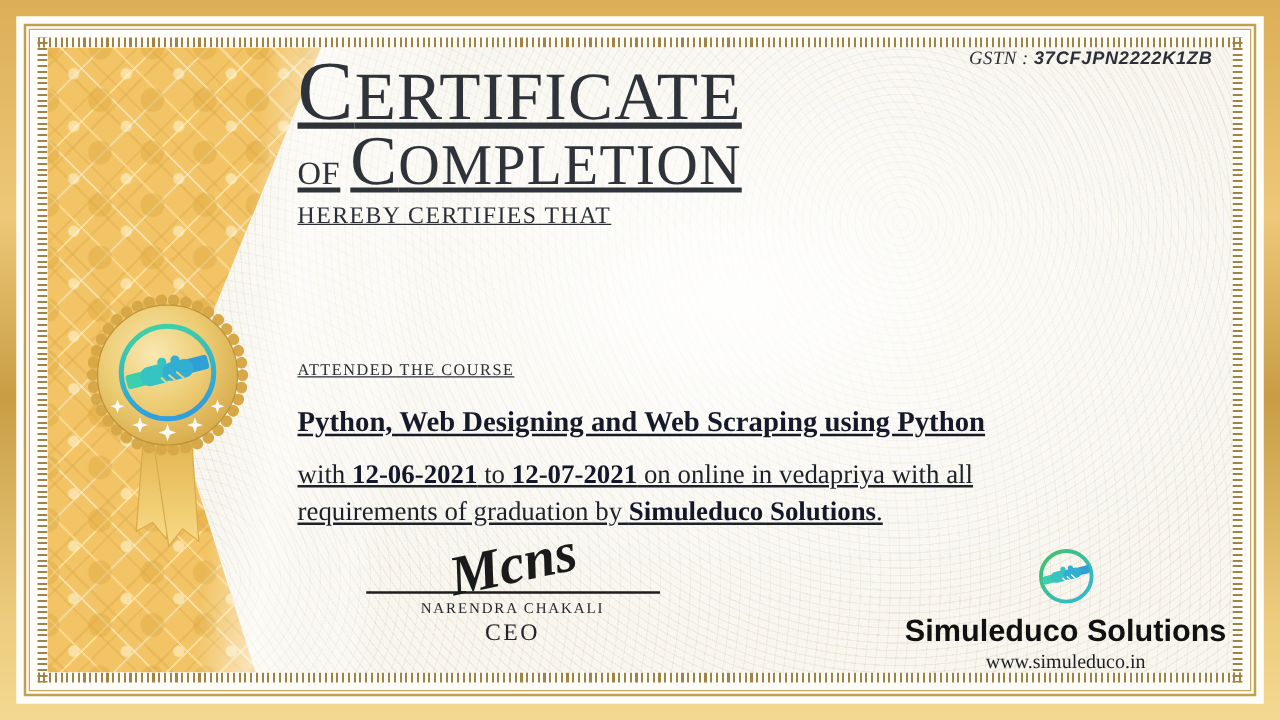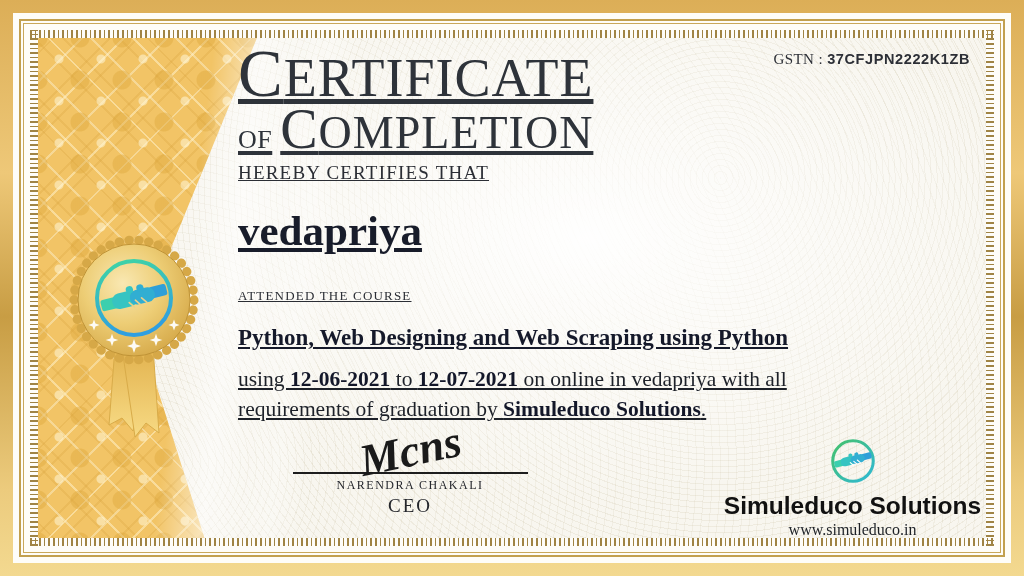--- a/index.html
+++ b/index.html
@@ -46,21 +46,21 @@
     transform:rotate(7deg);}
   .beam2{position:absolute;left:226px;top:-40px;width:60px;height:130%;
     background:linear-gradient(90deg,rgba(255,255,255,0),rgba(255,255,255,.35),rgba(255,255,255,0));
     transform:rotate(7deg);}
 
   
   .medal{position:absolute;left:31px;top:197px;width:130px;height:215px;}
 
   
   .col{position:absolute;left:200px;width:720px;text-decoration:underline;}
-  .gstn{position:absolute;top:13px;right:16px;font-size:15px;color:#2c2f36;letter-spacing:.4px;}
+  .gstn{position:absolute;top:1px;right:16px;font-size:15px;color:#2c2f36;letter-spacing:.4px;font-style:italic;}
   .gstn b{font-family:"Liberation Sans",sans-serif;font-size:14.5px;font-weight:700;letter-spacing:.6px;}
   .title1{top:6px;font-size:54px;line-height:58px;color:#2e333a;letter-spacing:1px;}
   .title1 .init{font-size:67px;}
   .title2{top:66px;font-size:46px;line-height:50px;color:#2e333a;letter-spacing:1px;}
   .title2 .of{font-size:26px;letter-spacing:.5px;margin-right:8px;}
   .title2 .init{font-size:56px;}
   .subtitle{top:124px;font-size:19px;letter-spacing:1.2px;color:#2b2e35;}
   .name{top:168px;font-size:43px;font-weight:700;color:#181c2a;}
   .attended{top:250px;font-size:13px;letter-spacing:1.2px;color:#2b2e35;}
   .course{top:287px;font-size:23px;font-weight:700;color:#15192a;}
@@ -154,27 +154,26 @@
 
     <div class="gstn">
       <span>GSTN :</span>
       <b>37CFJPN2222K1ZB</b>
     </div>
 
     <div class="col title1"><span class="init">C</span><span>ERTIFICATE</span></div>
     <div class="col title2"><span class="of">OF</span><span class="init">C</span><span>OMPLETION</span></div>
     <div class="col subtitle">HEREBY CERTIFIES THAT</div>
 
-    <div class="col name">vedapriya</div>
 
     <div class="col attended">ATTENDED THE COURSE</div>
     <div class="col course">Python, Web Designing and Web Scraping using Python</div>
 
     <div class="col para">
-      <div><span>using </span><b>12-06-2021</b><span> to </span><b>12-07-2021</b><span> on online in vedapriya with all</span></div>
+      <div><span>with </span><b>12-06-2021</b><span> to </span><b>12-07-2021</b><span> on online in vedapriya with all</span></div>
       <div><span>requirements of graduation by </span><b>Simuleduco Solutions</b><span>.</span></div>
     </div>
 
     <div class="sign">
       <span class="script">Mcns</span>
       <div class="sig-line"></div>
       <div class="sig-name">NARENDRA CHAKALI</div>
       <div class="sig-role">CEO</div>
     </div>
 

